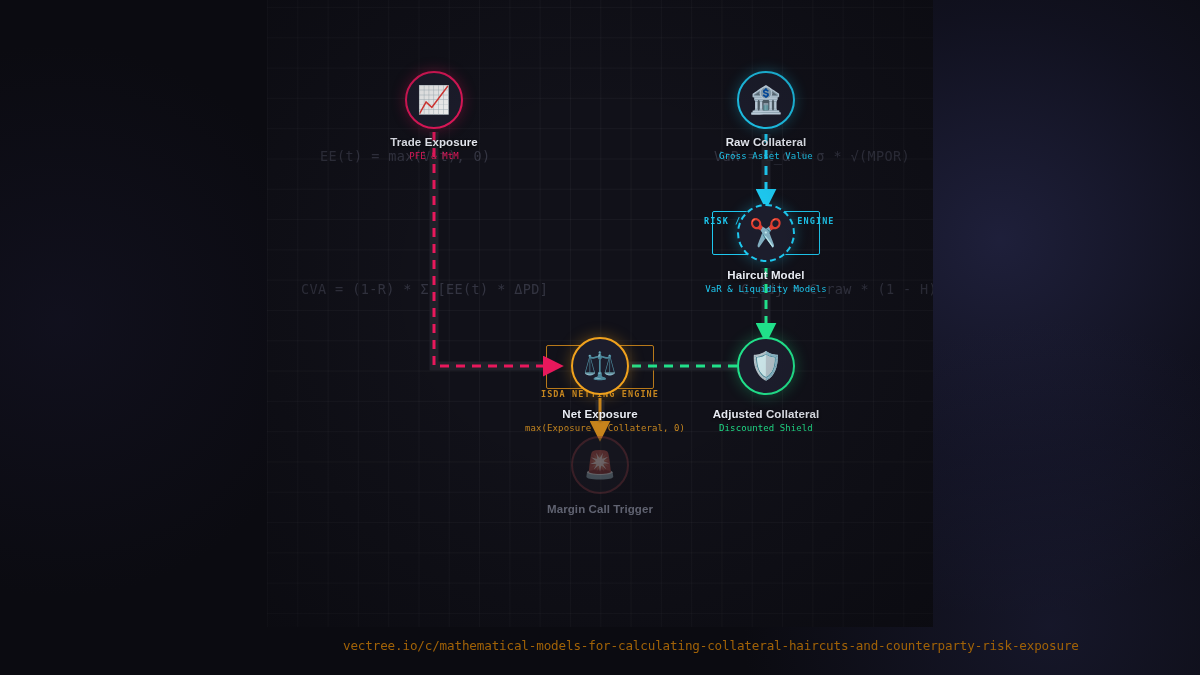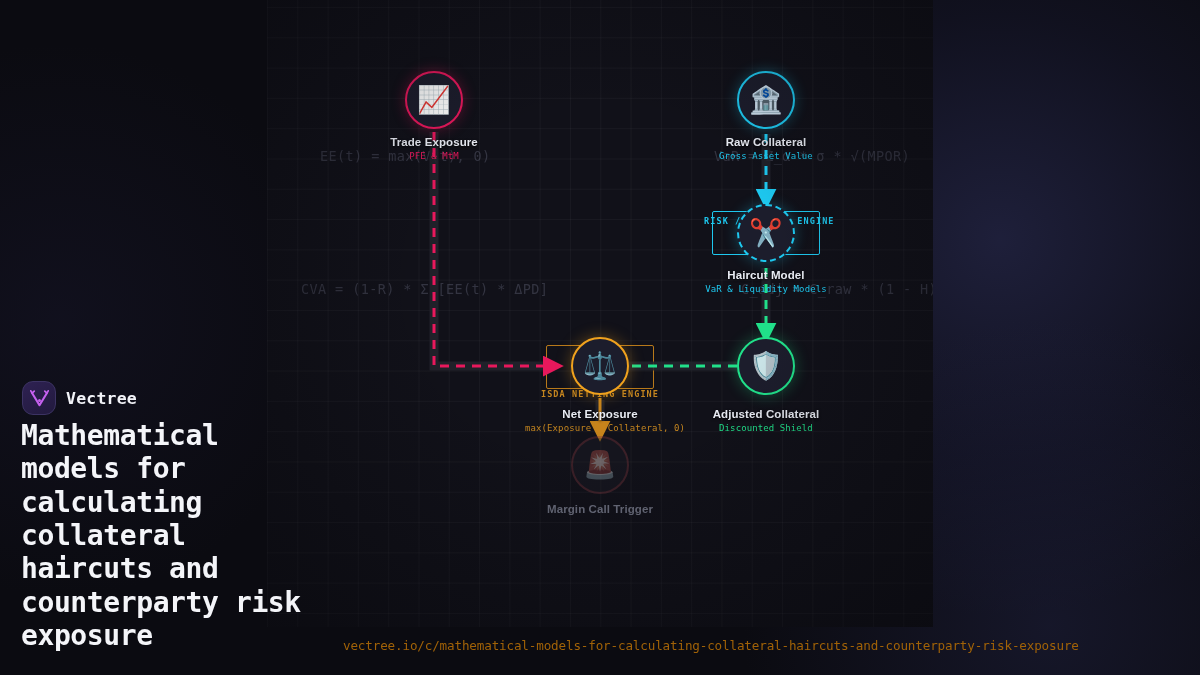--- a/index.html
+++ b/index.html
@@ -251,29 +251,17 @@
     <div class="node dim" style="left:333px; top:436px;">
       <div class="node-ring" style="border-color:#a52a38;">
         <span>🚨</span>
       </div>
       <div class="node-label" style="margin-top:9px;">Margin Call Trigger</div>
     </div>
 
     <div id="canvas-vignette"></div>
   </div>
 
-  <div id="brand">
-    <div id="brand-mark">
-      <svg width="19" height="17" viewBox="0 0 19 17">
-        <path d="M2.2 3.2 L9.5 15.2 L16.8 3.2" stroke="#c661f0" stroke-width="2.1" fill="none" stroke-linecap="round" stroke-linejoin="round"></path>
-        <path d="M2.2 3.2 L0.7 0.8 M2.2 3.2 L4.2 1.2" stroke="#c661f0" stroke-width="1.7" fill="none" stroke-linecap="round"></path>
-        <path d="M16.8 3.2 L18.3 0.8 M16.8 3.2 L14.8 1.2" stroke="#c661f0" stroke-width="1.7" fill="none" stroke-linecap="round"></path>
-        <circle cx="9.5" cy="10.6" r="1.5" fill="#c661f0"></circle>
-      </svg>
-    </div>
-    <div id="brand-name">Vectree</div>
-  </div>
-
-  <div id="headline">Mathematical models for calculating collateral haircuts and counterparty risk exposure</div>
+
 
   <div id="footer-url">vectree.io/c/mathematical-models-for-calculating-collateral-haircuts-and-counterparty-risk-exposure</div>
 
 </div>
 
 </body></html>

